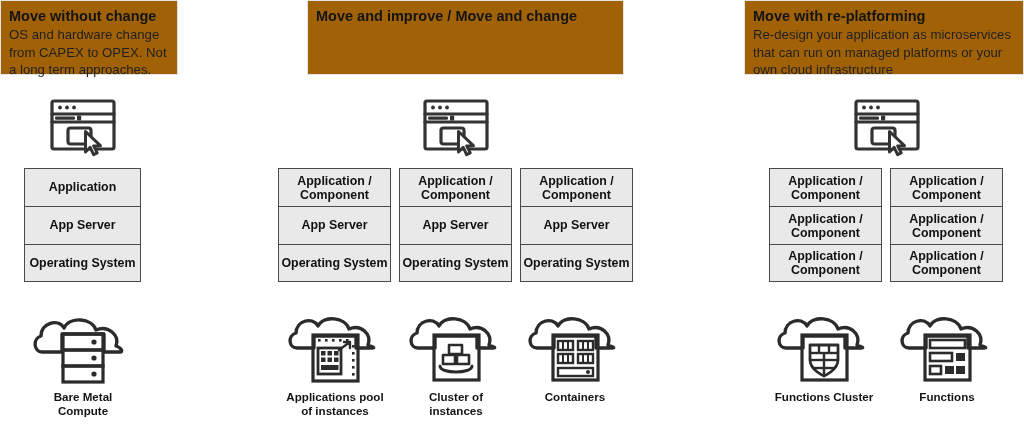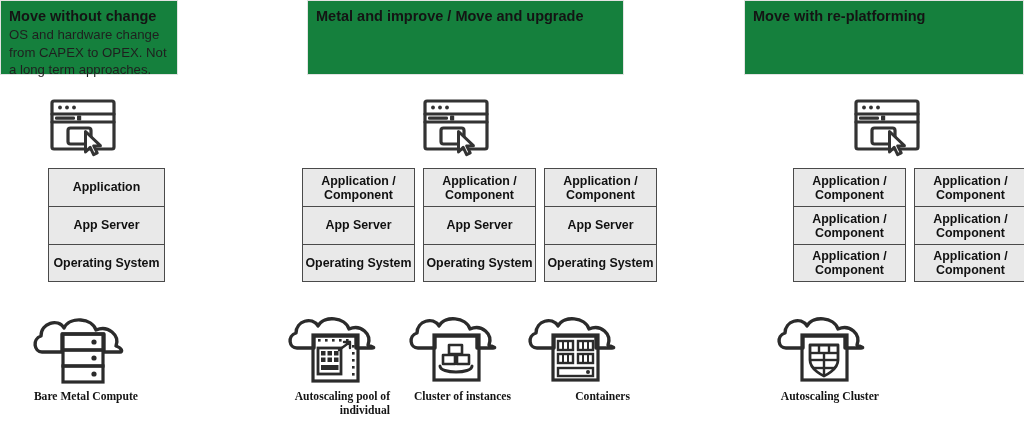--- a/index.html
+++ b/index.html
@@ -19,21 +19,21 @@
   .canvas {
     position: absolute;
     left: 0; top: 0;
     width: 1024px;
     height: 434px;
   }
 
   
   .header-box {
     position: absolute;
-    background: #15803d;
+    background: #a16207;
     border: 1px solid #e3e3e3;
     box-sizing: border-box;
     padding: 6px 8px 6px 8px;
   }
   .header-title {
     font-size: 14.5px;
     font-weight: bold;
     line-height: 18px;
     color: #141414;
     margin-bottom: 1px;
@@ -56,21 +56,20 @@
     height: 60px;
   }
   #browser-0 { left: 46px;  top: 97px; }
   #browser-1 { left: 419px; top: 97px; }
   #browser-2 { left: 850px; top: 97px; }
 
   
   .stack {
     position: absolute;
     box-sizing: border-box;
-    margin-left: 24px;
   }
   .stack-cell {
     background: #e9e9e9;
     border: 1.6px solid #4a4a4a;
     border-bottom-width: 0;
     box-sizing: border-box;
     display: flex;
     align-items: center;
     justify-content: center;
     text-align: center;
@@ -91,22 +90,21 @@
   #stack-c1-1 { left: 399px; top: 168px; width: 113px; }
   #stack-c1-2 { left: 520px; top: 168px; width: 113px; }
   
   #stack-c2-0 { left: 769px; top: 168px; width: 113px; }
   #stack-c2-1 { left: 890px; top: 168px; width: 113px; }
 
   
   .cloud-item {
     position: absolute;
     width: 110px;
-    text-align: right;
-    font-family: Liberation Serif, serif;
+    text-align: center;
   }
   .cloud-icon-wrap {
     width: 110px;
     height: 72px;
     position: relative;
   }
   .cloud-label {
     margin-top: 6px;
     font-size: 11.6px;
     font-weight: bold;
@@ -127,25 +125,26 @@
 <body>
 
 <div class="canvas">
 
   <div class="header-box" id="hdr-0">
     <div class="header-title">Move without change</div>
     <div class="header-desc">OS and hardware change from CAPEX to OPEX. Not a long term approaches.</div>
   </div>
 
   <div class="header-box" id="hdr-1">
-    <div class="header-title">Metal and improve / Move and upgrade</div>
+    <div class="header-title">Move and improve / Move and change</div>
   </div>
 
   <div class="header-box" id="hdr-2">
     <div class="header-title">Move with re-platforming</div>
+    <div class="header-desc">Re-design your application as microservices that can run on managed platforms or your own cloud infrastructure</div>
   </div>
 
   <div class="browser-icon" id="browser-0">
     <svg viewBox="0 0 74 60" width="74" height="60">
       <g fill="none" stroke="#333333" stroke-width="3.2" stroke-linejoin="round" stroke-linecap="round">
         <rect x="6" y="4" width="62" height="48" rx="2"></rect>
         <line x1="6" y1="17" x2="68" y2="17"></line>
         <line x1="6" y1="25" x2="68" y2="25"></line>
       </g>
       <g fill="#333333">
@@ -276,21 +275,21 @@
           <rect x="41" y="39" width="4.5" height="4.5"></rect>
           <rect x="47.5" y="39" width="4.5" height="4.5"></rect>
           <rect x="54" y="39" width="4.5" height="4.5"></rect>
           <rect x="41" y="45.5" width="4.5" height="4.5"></rect>
           <rect x="47.5" y="45.5" width="4.5" height="4.5"></rect>
           <rect x="54" y="45.5" width="4.5" height="4.5"></rect>
           <rect x="41" y="53" width="17.5" height="5"></rect>
         </g>
       </svg>
     </div>
-    <div class="cloud-label">Autoscaling pool of individual</div>
+    <div class="cloud-label">Applications pool of instances</div>
   </div>
 
   <div class="cloud-item" id="cloud-3">
     <div class="cloud-icon-wrap">
       <svg viewBox="0 0 110 72" width="110" height="72">
         <path d="M17 36 C9 36 7 24 16 21 C16 9 32 4 38 14 C44 3 65 5 69 17 C81 12 92 22 88 33 C94 35 95 36 92 36 L76 36 L76 24 L34 24 L34 36 Z" fill="none" stroke="#2b2b2b" stroke-width="3.4" stroke-linejoin="round" stroke-linecap="round"></path>
         <rect x="33" y="23" width="45" height="45" fill="none" stroke="#2b2b2b" stroke-width="3.2"></rect>
         <g fill="none" stroke="#2b2b2b" stroke-width="2.4">
           <rect x="38" y="29" width="15" height="9"></rect>
           <rect x="58" y="29" width="15" height="9"></rect>
@@ -339,17 +338,36 @@
         <g stroke="#2b2b2b" stroke-width="2.4">
           <line x1="41" y1="41" x2="69" y2="41"></line>
           <line x1="50" y1="33" x2="50" y2="41"></line>
           <line x1="60" y1="33" x2="60" y2="41"></line>
           <line x1="55" y1="41" x2="55" y2="64"></line>
           <line x1="41.5" y1="48" x2="68.5" y2="48"></line>
           <line x1="44" y1="56" x2="66" y2="56"></line>
         </g>
       </svg>
     </div>
-    <div class="cloud-label">Autoscaling Cluster</div>
-  </div>
-
+    <div class="cloud-label">Functions Cluster</div>
+  </div>
+
+  <div class="cloud-item" id="cloud-5">
+    <div class="cloud-icon-wrap">
+      <svg viewBox="0 0 110 72" width="110" height="72">
+        <path d="M17 36 C9 36 7 24 16 21 C16 9 32 4 38 14 C44 3 65 5 69 17 C81 12 92 22 88 33 C94 35 95 36 92 36 L76 36 L76 24 L34 24 L34 36 Z" fill="none" stroke="#2b2b2b" stroke-width="3.4" stroke-linejoin="round" stroke-linecap="round"></path>
+        <rect x="33" y="23" width="45" height="45" fill="none" stroke="#2b2b2b" stroke-width="3.2"></rect>
+        <g fill="none" stroke="#2b2b2b" stroke-width="2.6">
+          <rect x="38" y="28" width="35" height="8"></rect>
+          <rect x="38" y="41" width="22" height="8"></rect>
+          <rect x="38" y="54" width="11" height="8"></rect>
+        </g>
+        <g fill="#2b2b2b">
+          <rect x="64" y="41" width="9" height="8"></rect>
+          <rect x="53" y="54" width="9" height="8"></rect>
+          <rect x="64" y="54" width="9" height="8"></rect>
+        </g>
+      </svg>
+    </div>
+    <div class="cloud-label">Functions</div>
+  </div>
 
 </div>
 
 </body></html>

